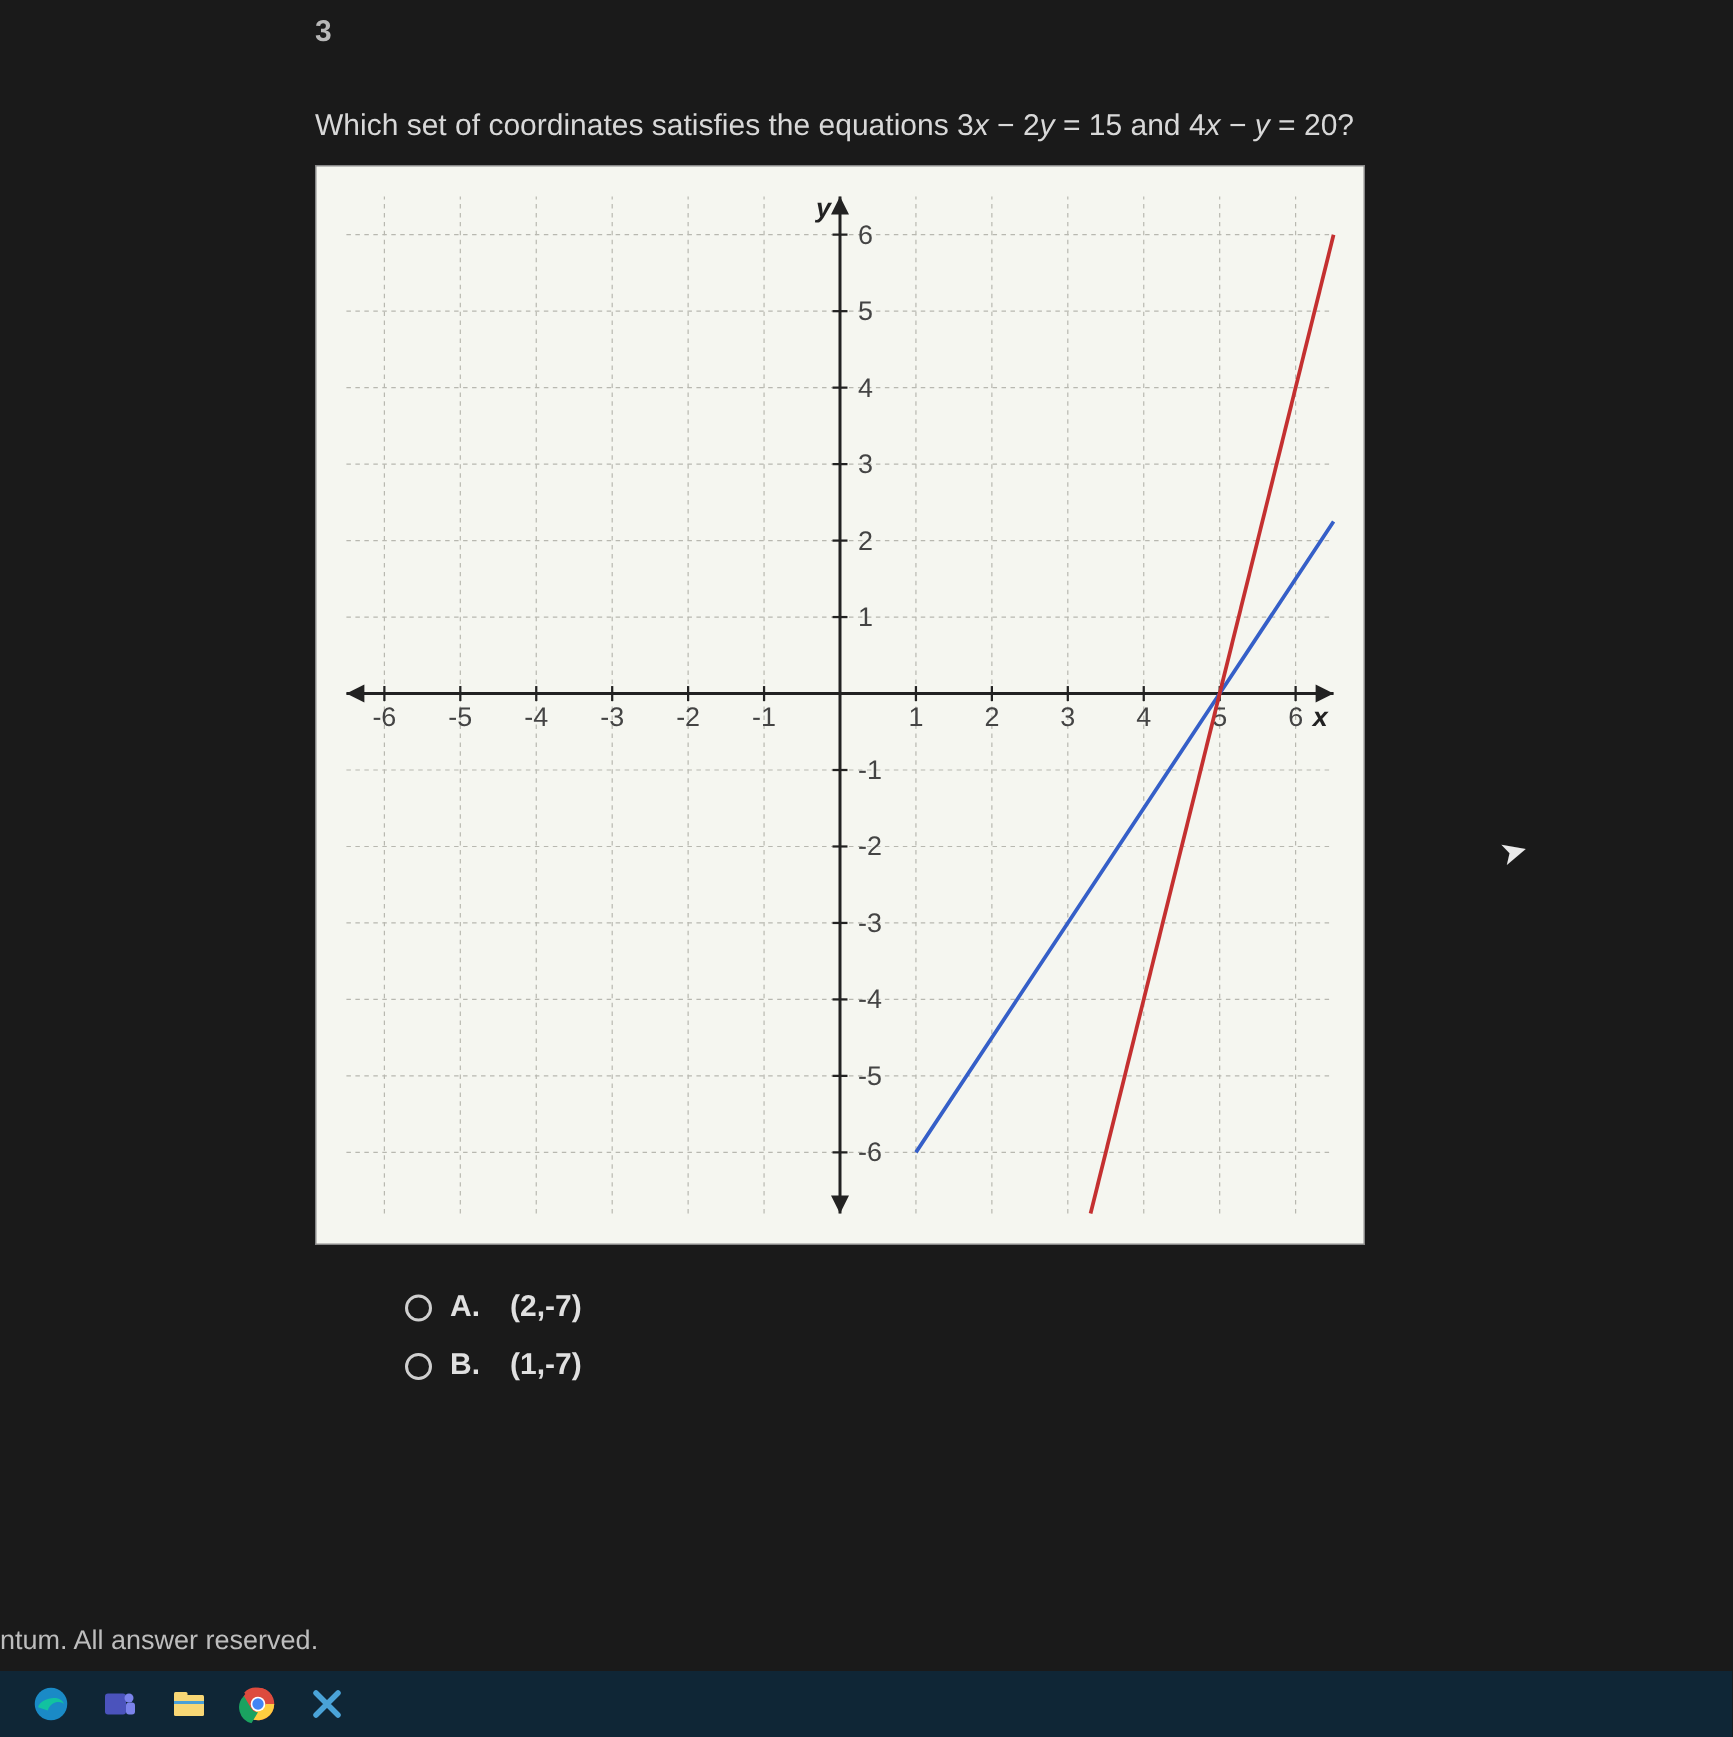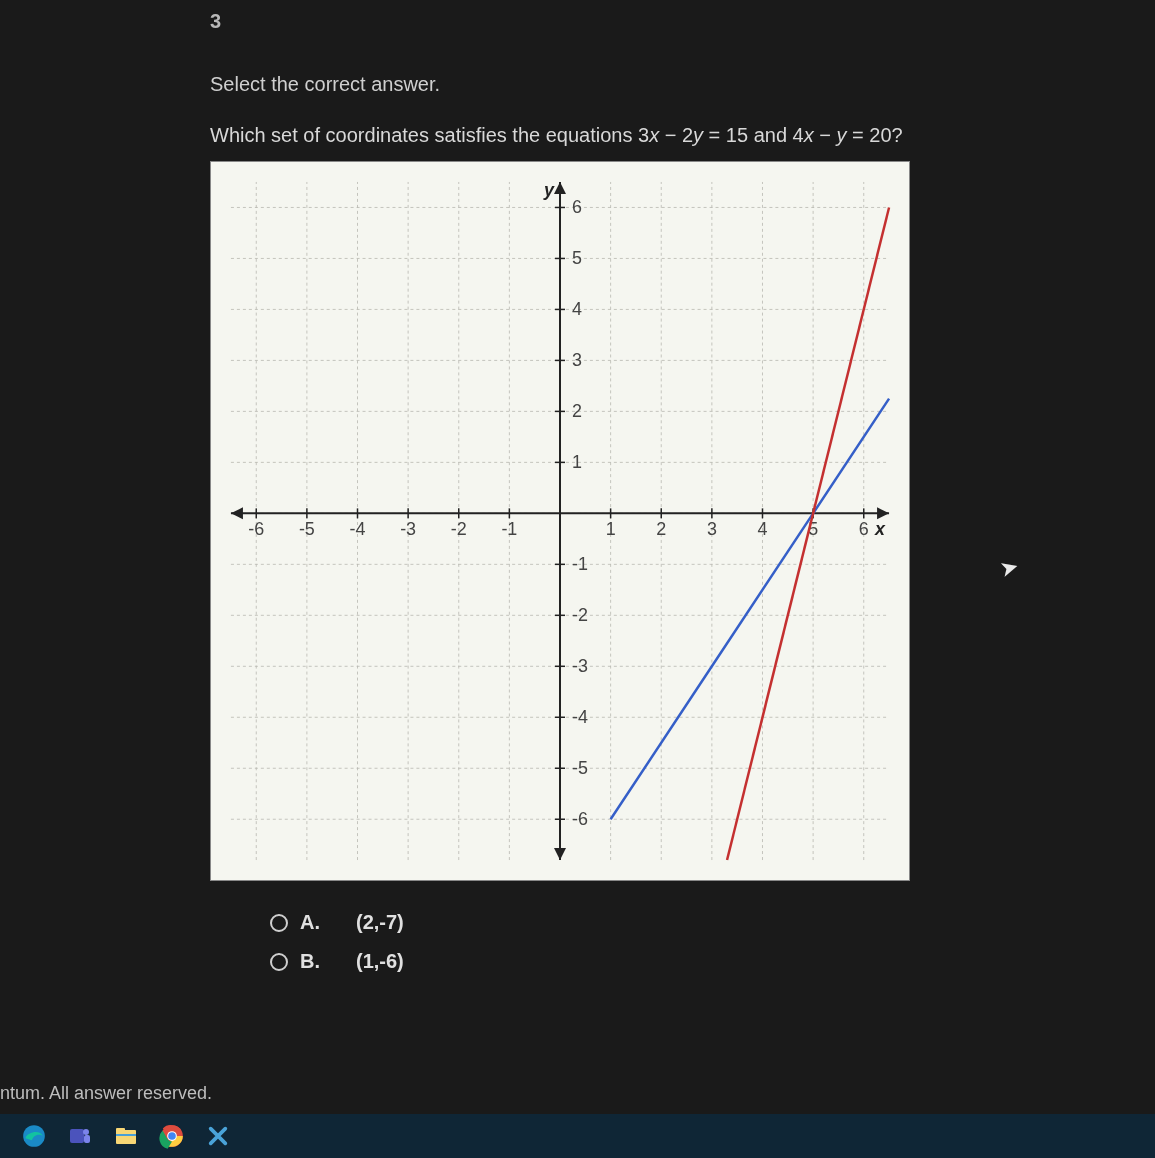--- a/index.html
+++ b/index.html
@@ -68,21 +68,20 @@
   .answer-label {
     font-size: 20px;
     font-weight: bold;
     color: #e0e0e0;
     min-width: 28px;
   }
   .answer-text {
     font-size: 20px;
     font-weight: bold;
     color: #e0e0e0;
-    margin-left: 16px;
   }
   .copyright {
     position: absolute;
     left: 0;
     bottom: 54px;
     font-size: 18px;
     color: #bdbdbd;
   }
   .taskbar {
     position: absolute;
@@ -108,21 +107,20 @@
     color: #eaeaea;
     font-size: 22px;
     transform: rotate(-15deg);
   }
 </style>
 </head>
 <body>
 
 <div class="content">
   <div class="qnum">3</div>
-  <div class="instruction">Select the correct answer.</div>
   <div class="question" id="question-html">Which set of coordinates satisfies the equations 3<i>x</i> − 2<i>y</i> = 15 and 4<i>x</i> − <i>y</i> = 20?</div>
 
   <div class="chart-wrap">
     <svg viewBox="0 0 700 720" id="chart-svg">
         <line x1="45.38461538461539" y1="700" x2="45.38461538461539" y2="20" stroke="#b8b8b0" stroke-width="0.8" stroke-dasharray="3 3"></line>
         <line x1="96.15384615384616" y1="700" x2="96.15384615384616" y2="20" stroke="#b8b8b0" stroke-width="0.8" stroke-dasharray="3 3"></line>
         <line x1="146.92307692307693" y1="700" x2="146.92307692307693" y2="20" stroke="#b8b8b0" stroke-width="0.8" stroke-dasharray="3 3"></line>
         <line x1="197.69230769230768" y1="700" x2="197.69230769230768" y2="20" stroke="#b8b8b0" stroke-width="0.8" stroke-dasharray="3 3"></line>
         <line x1="248.46153846153845" y1="700" x2="248.46153846153845" y2="20" stroke="#b8b8b0" stroke-width="0.8" stroke-dasharray="3 3"></line>
         <line x1="299.2307692307692" y1="700" x2="299.2307692307692" y2="20" stroke="#b8b8b0" stroke-width="0.8" stroke-dasharray="3 3"></line>
@@ -209,21 +207,21 @@
 
   <div class="answers" id="answers-container">
       <div class="answer-row">
         <span class="radio-circle"></span>
         <span class="answer-label">A.</span>
         <span class="answer-text">(2,-7)</span>
       </div>
       <div class="answer-row">
         <span class="radio-circle"></span>
         <span class="answer-label">B.</span>
-        <span class="answer-text">(1,-6)</span>
+        <span class="answer-text">(1,-7)</span>
       </div>
     </div>
 </div>
 
 <div class="copyright">ntum. All answer reserved.</div>
 
 <div class="cursor-arrow" style="left:1000px; top:555px;">➤</div>
 
 <div class="taskbar">
   <span class="tb-icon">

